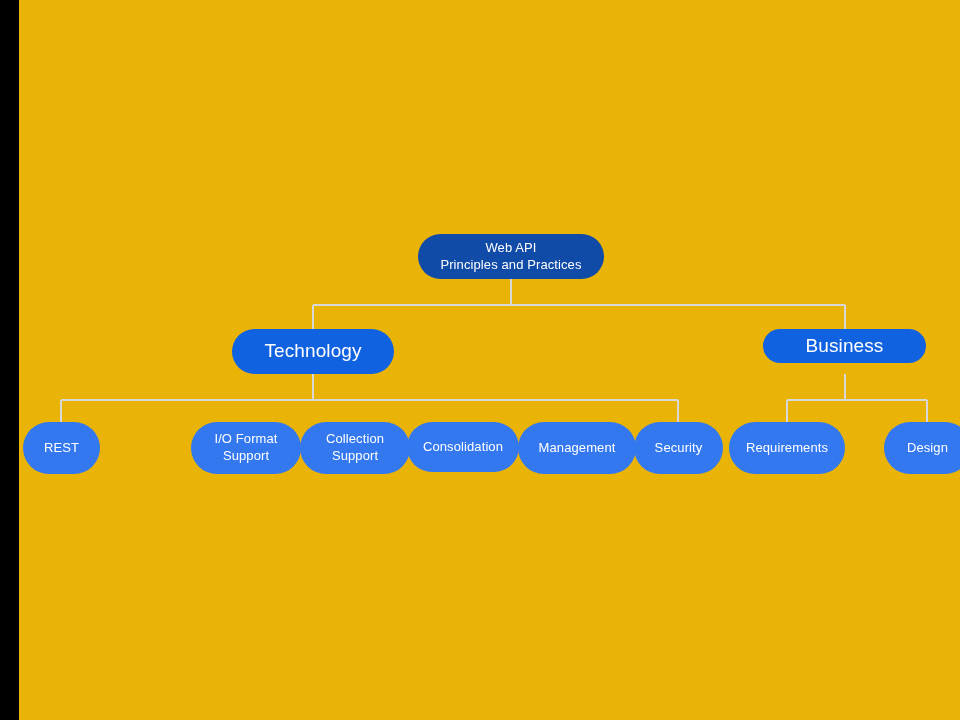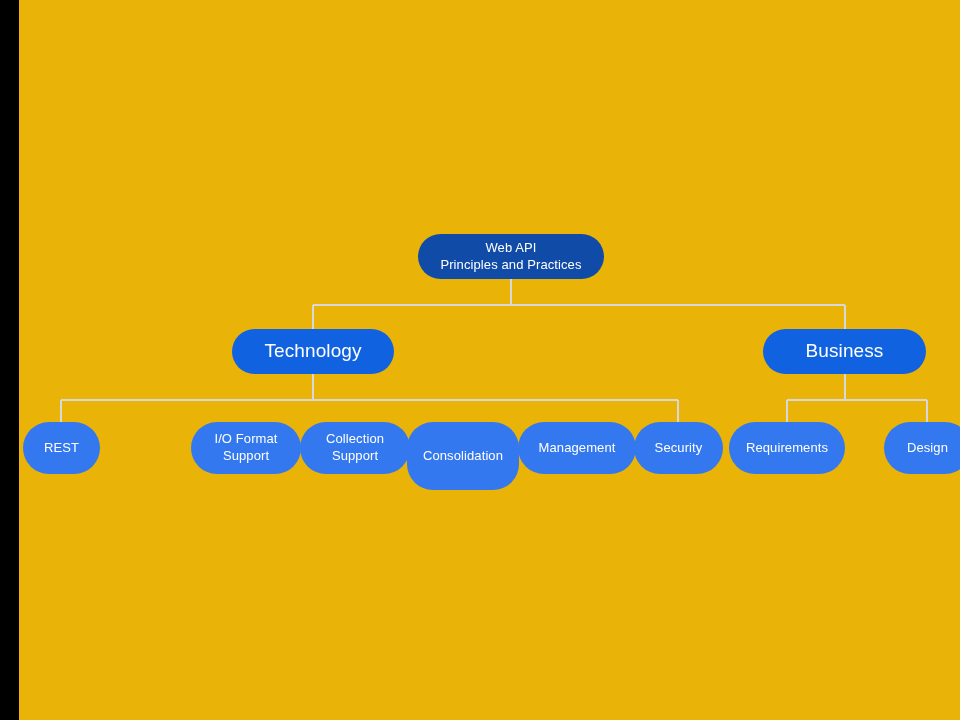--- a/index.html
+++ b/index.html
@@ -75,32 +75,32 @@
       <path d="M768,400 L768,422"></path>
       <path d="M908,400 L908,422"></path>
     </g>
   </svg>
 
   <div class="node root" id="root-node" style="left: 399px; top: 234px; width: 186px; height: 45px; background: rgb(17, 75, 168); border-radius: 22.5px;">Web API
 Principles and Practices</div>
 
   <div class="node level2" id="branch-0" style="left: 213px; top: 329px; width: 162px; height: 45px; background: rgb(16, 98, 224); border-radius: 22.5px;">Technology</div>
 
-  <div class="node level2" id="branch-1" style="left: 744px; top: 329px; width: 163px; height: 45px; background: rgb(16, 98, 224); border-radius: 22.5px;">Business</div>
+  <div class="node level2" id="branch-1" style="left: 744px; top: 329px; width: 163px; height: 34px; background: rgb(16, 98, 224); border-radius: 22.5px;">Business</div>
 
   <div class="node leaf" id="leaf-0-0" style="left: 4px; top: 422px; width: 77px; height: 52px; background: rgb(52, 120, 240); border-radius: 26px;">REST</div>
 
 
   <div class="node leaf" id="leaf-0-2" style="left: 172px; top: 422px; width: 110px; height: 52px; background: rgb(52, 120, 240); border-radius: 26px;">I/O Format
 Support</div>
 
   <div class="node leaf" id="leaf-0-3" style="left: 281px; top: 422px; width: 110px; height: 52px; background: rgb(52, 120, 240); border-radius: 26px;">Collection
 Support</div>
 
-  <div class="node leaf" id="leaf-0-4" style="left: 388px; top: 422px; width: 112px; height: 68px; background: rgb(52, 120, 240); border-radius: 26px;">Consolidation</div>
+  <div class="node leaf" id="leaf-0-4" style="left: 388px; top: 422px; width: 112px; height: 50px; background: rgb(52, 120, 240); border-radius: 26px;">Consolidation</div>
 
   <div class="node leaf" id="leaf-0-5" style="left: 499px; top: 422px; width: 118px; height: 52px; background: rgb(52, 120, 240); border-radius: 26px;">Management</div>
 
   <div class="node leaf" id="leaf-0-6" style="left: 615px; top: 422px; width: 89px; height: 52px; background: rgb(52, 120, 240); border-radius: 26px;">Security</div>
 
   <div class="node leaf" id="leaf-1-0" style="left: 710px; top: 422px; width: 116px; height: 52px; background: rgb(52, 120, 240); border-radius: 26px; text-align: center;">Requirements</div>
 
   <div class="node leaf" id="leaf-1-1" style="left: 865px; top: 422px; width: 87px; height: 52px; background: rgb(52, 120, 240); border-radius: 26px;">Design</div>
 
 </div>

